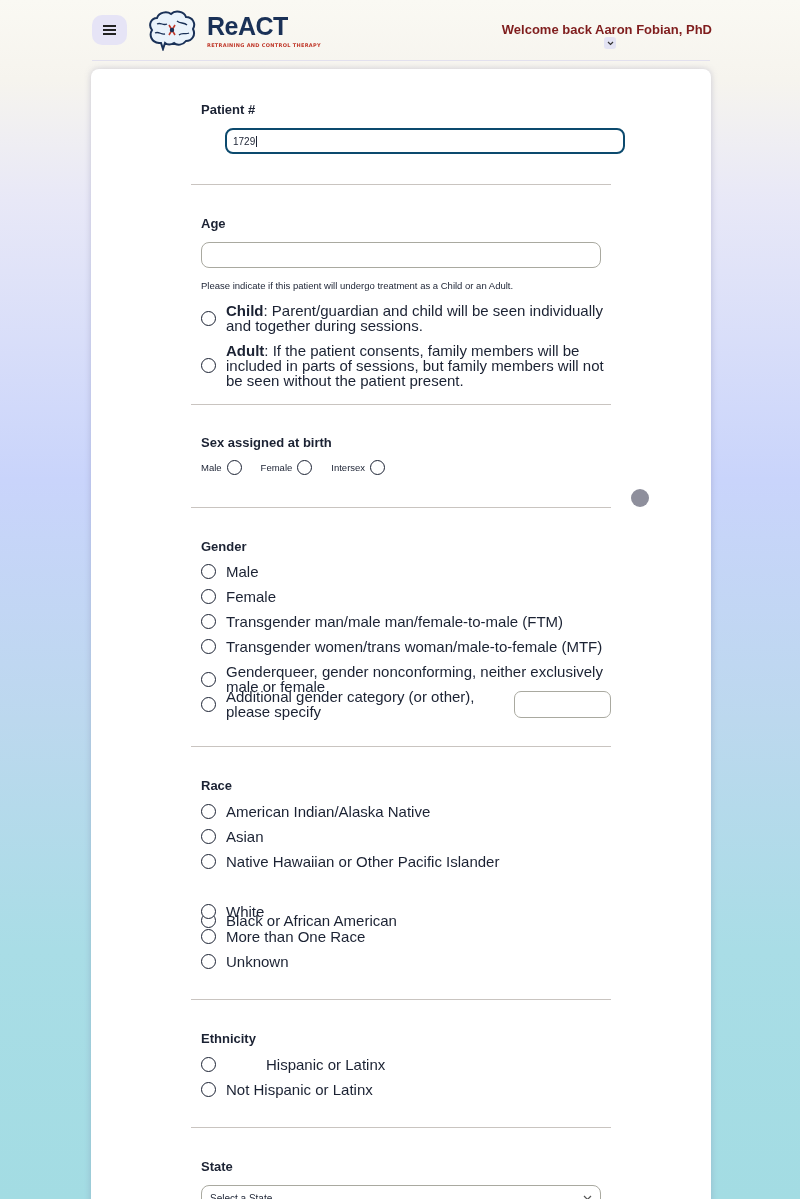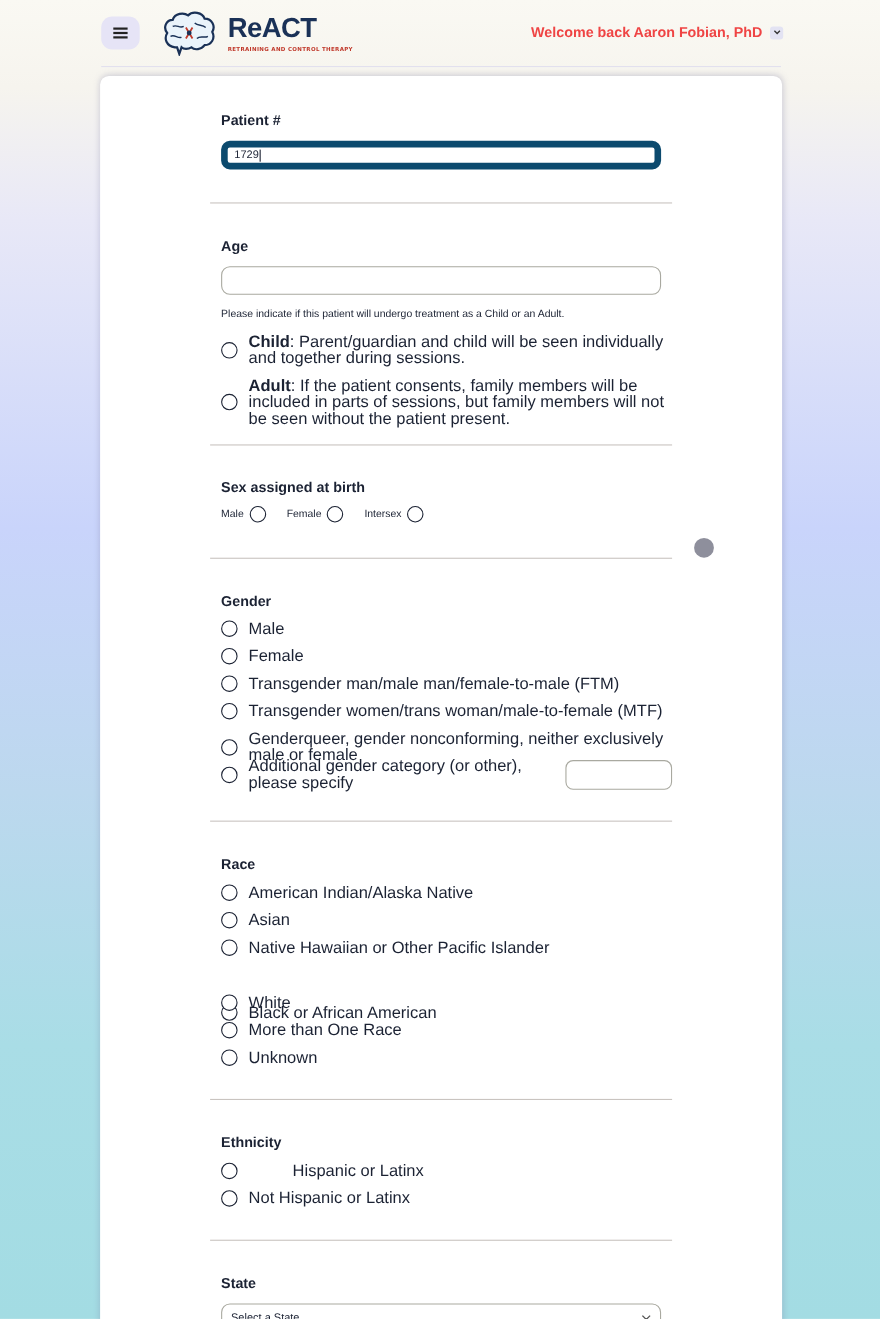--- a/index.html
+++ b/index.html
@@ -31,21 +31,21 @@
     .logo-title {
       font-family: "Liberation Sans", sans-serif; font-weight: bold;
       font-size: 25px; line-height: 28px; color: #1a3157; letter-spacing: -0.5px;
     }
     .logo-sub {
       font-family: "DejaVu Sans", sans-serif; font-weight: bold;
       font-size: 5px; color: #c0392b; letter-spacing: 0.3px; margin-top: 2px;
     }
     .welcome {
       position: absolute; right: 88px; top: 22px; display: flex; align-items: center;
-      font-size: 13px; font-weight: bold; color: #ef4444;
+      font-size: 13px; font-weight: bold; color: #7f1d1d; flex-direction: column;
     }
     .welcome .chev {
       margin-left: 7px; width: 12px; height: 12px; border-radius: 3px;
       background: #e3e3f3; display: flex; align-items: center; justify-content: center;
       cursor: pointer;
     }
     .header-line {
       position: absolute; left: 92px; top: 60px; width: 618px; height: 1px; background: #e2e0ee;
     }
     .card {
@@ -55,21 +55,21 @@
     }
     .section { position: absolute; left: 110px; width: 410px; }
     .label {
       font-size: 13px; font-weight: bold; color: #1b2233; line-height: 16px;
     }
     .text-input {
       position: absolute; left: 0; width: 400px; height: 26px; border-radius: 8px;
       border: 1px solid #a9a9a0; background: #fff; font-size: 10px; color: #1b2233;
       padding: 0 6px; display: flex; align-items: center;
     }
-    .text-input.focused { border: 6px solid #0c4a6e; }
+    .text-input.focused { border: 2px solid #0c4a6e; margin-left: 24px; }
     .caret { display: inline-block; width: 1px; height: 11px; background: #1b2233; margin-left: 1px; }
     .divider {
       position: absolute; left: 100px; width: 420px; height: 1px; background: #c9c4c0;
     }
     .radio {
       width: 15px; height: 15px; border: 1.6px solid #1b2233; border-radius: 50%;
       background: #fff; flex: none; cursor: pointer;
     }
     .opt-row {
       position: absolute; left: 0; display: flex; align-items: center; font-size: 15px; color: #1b2233;

